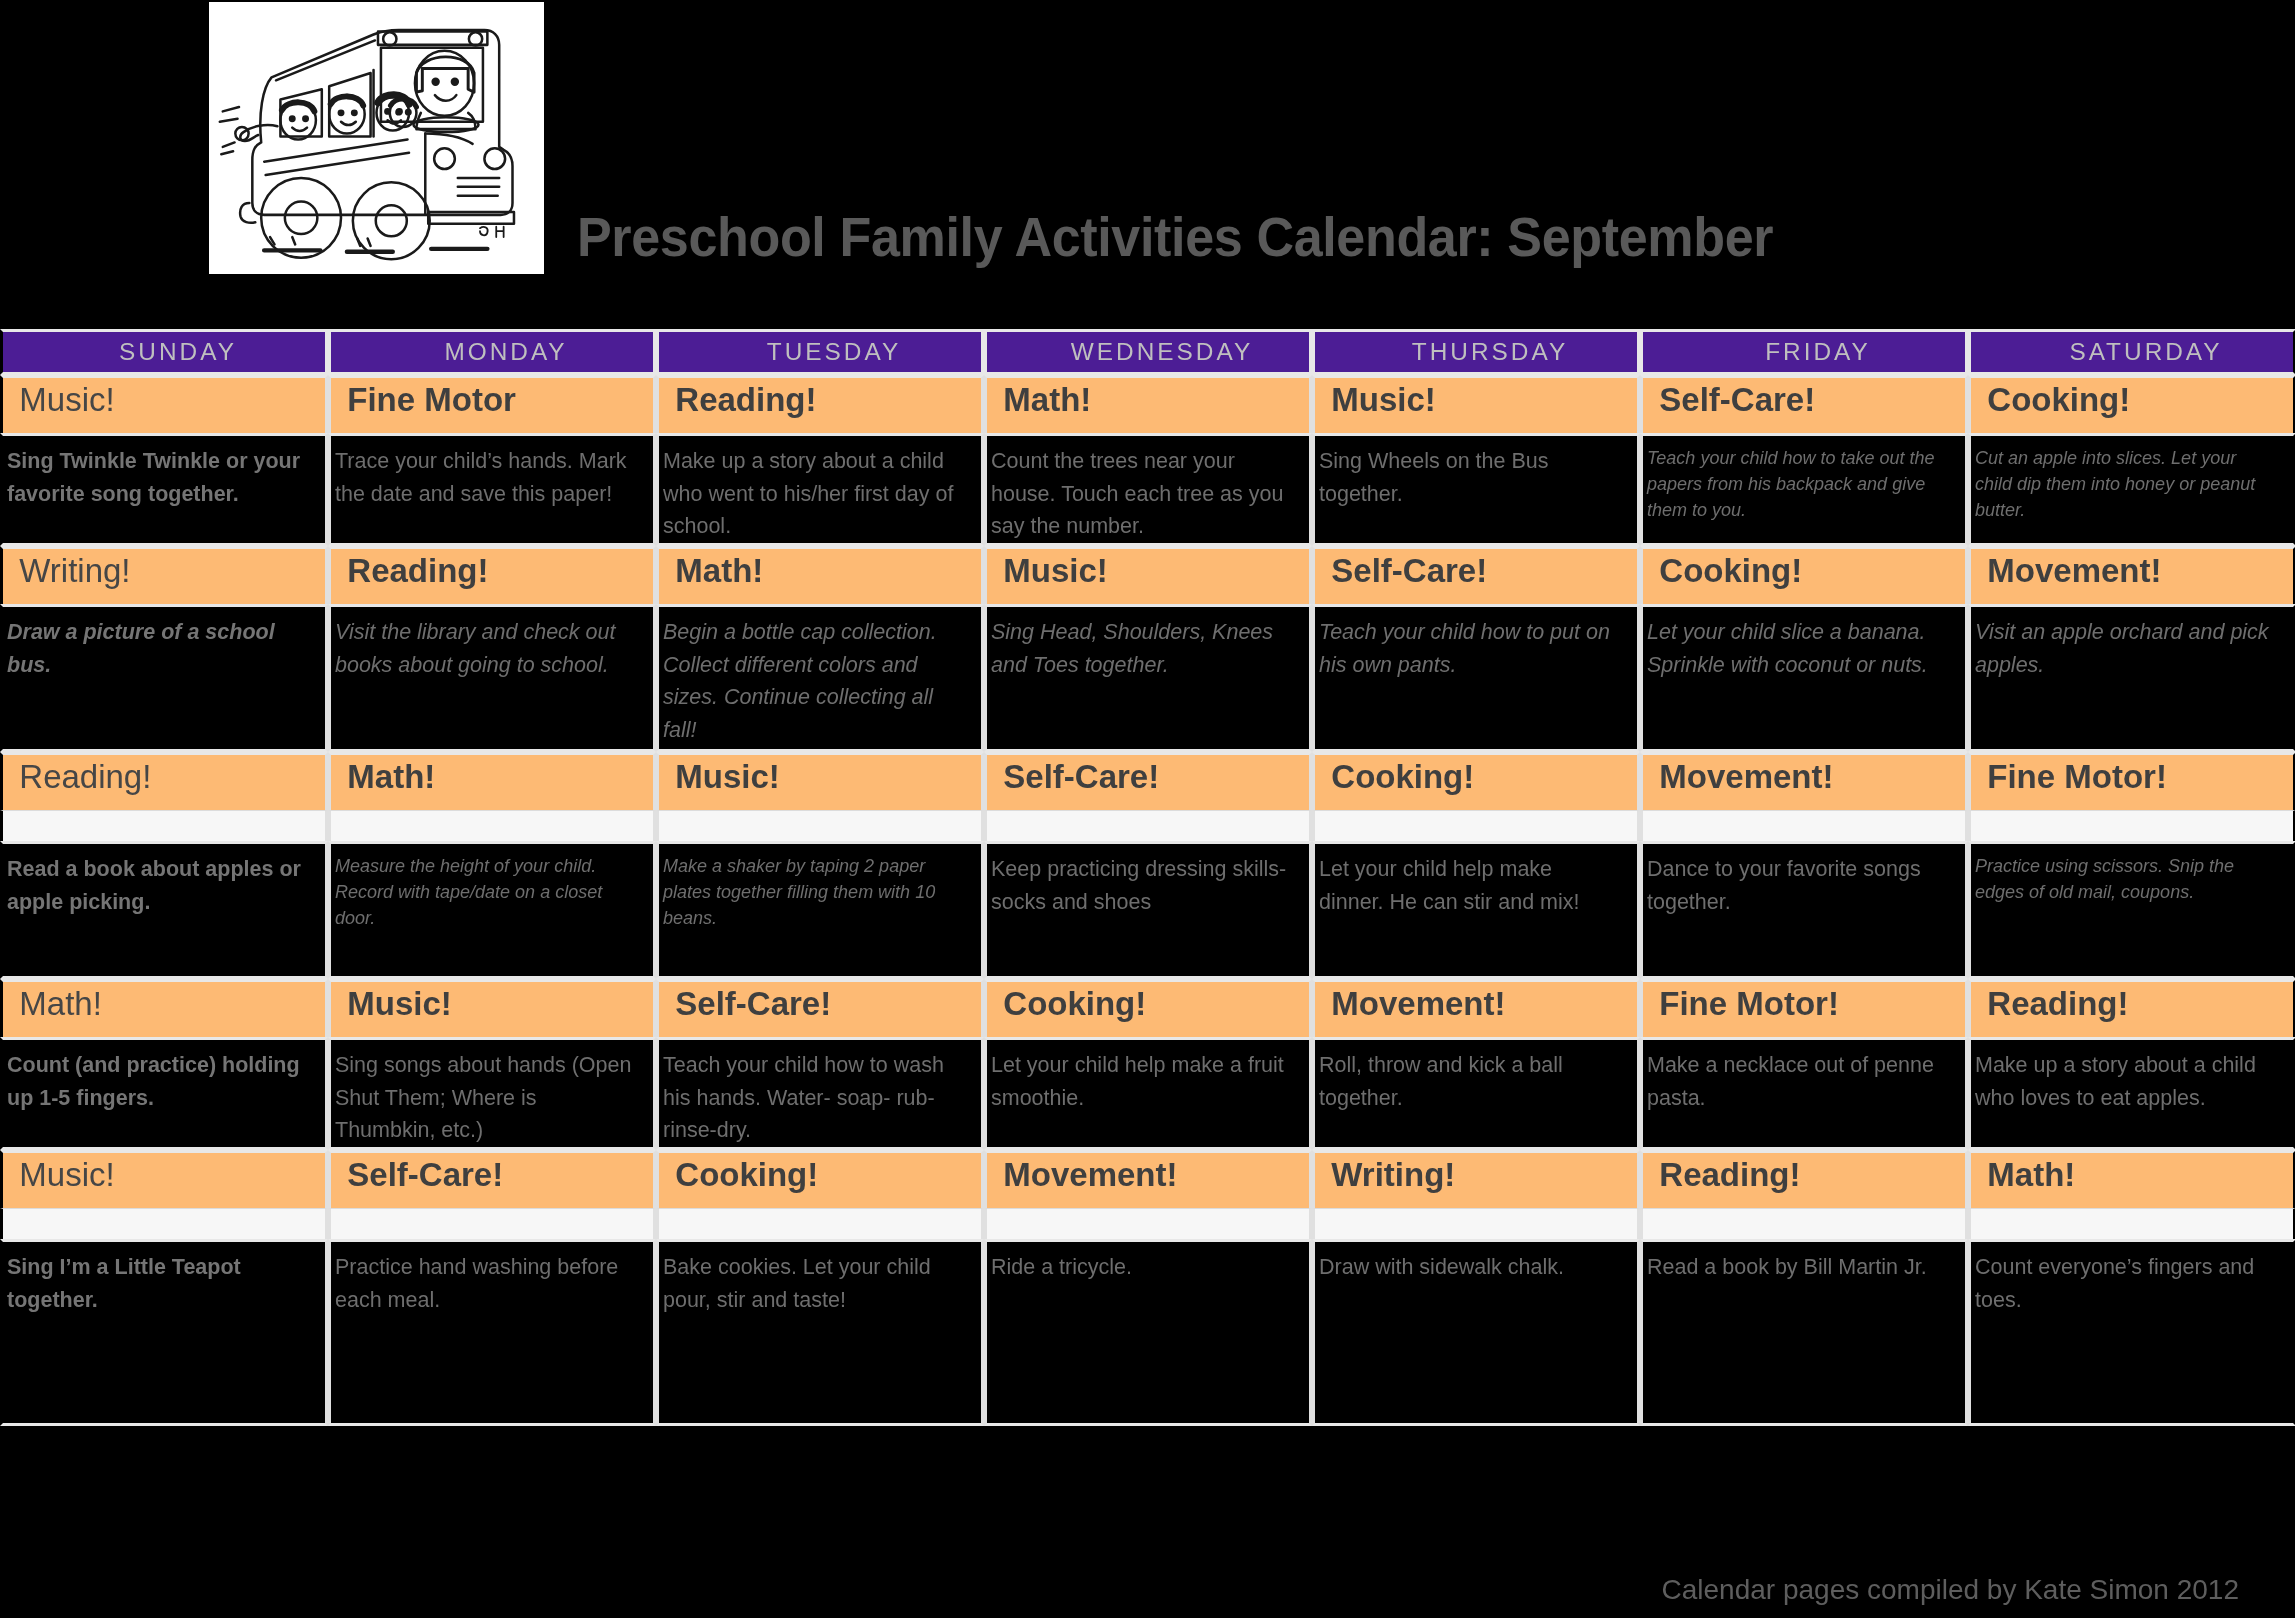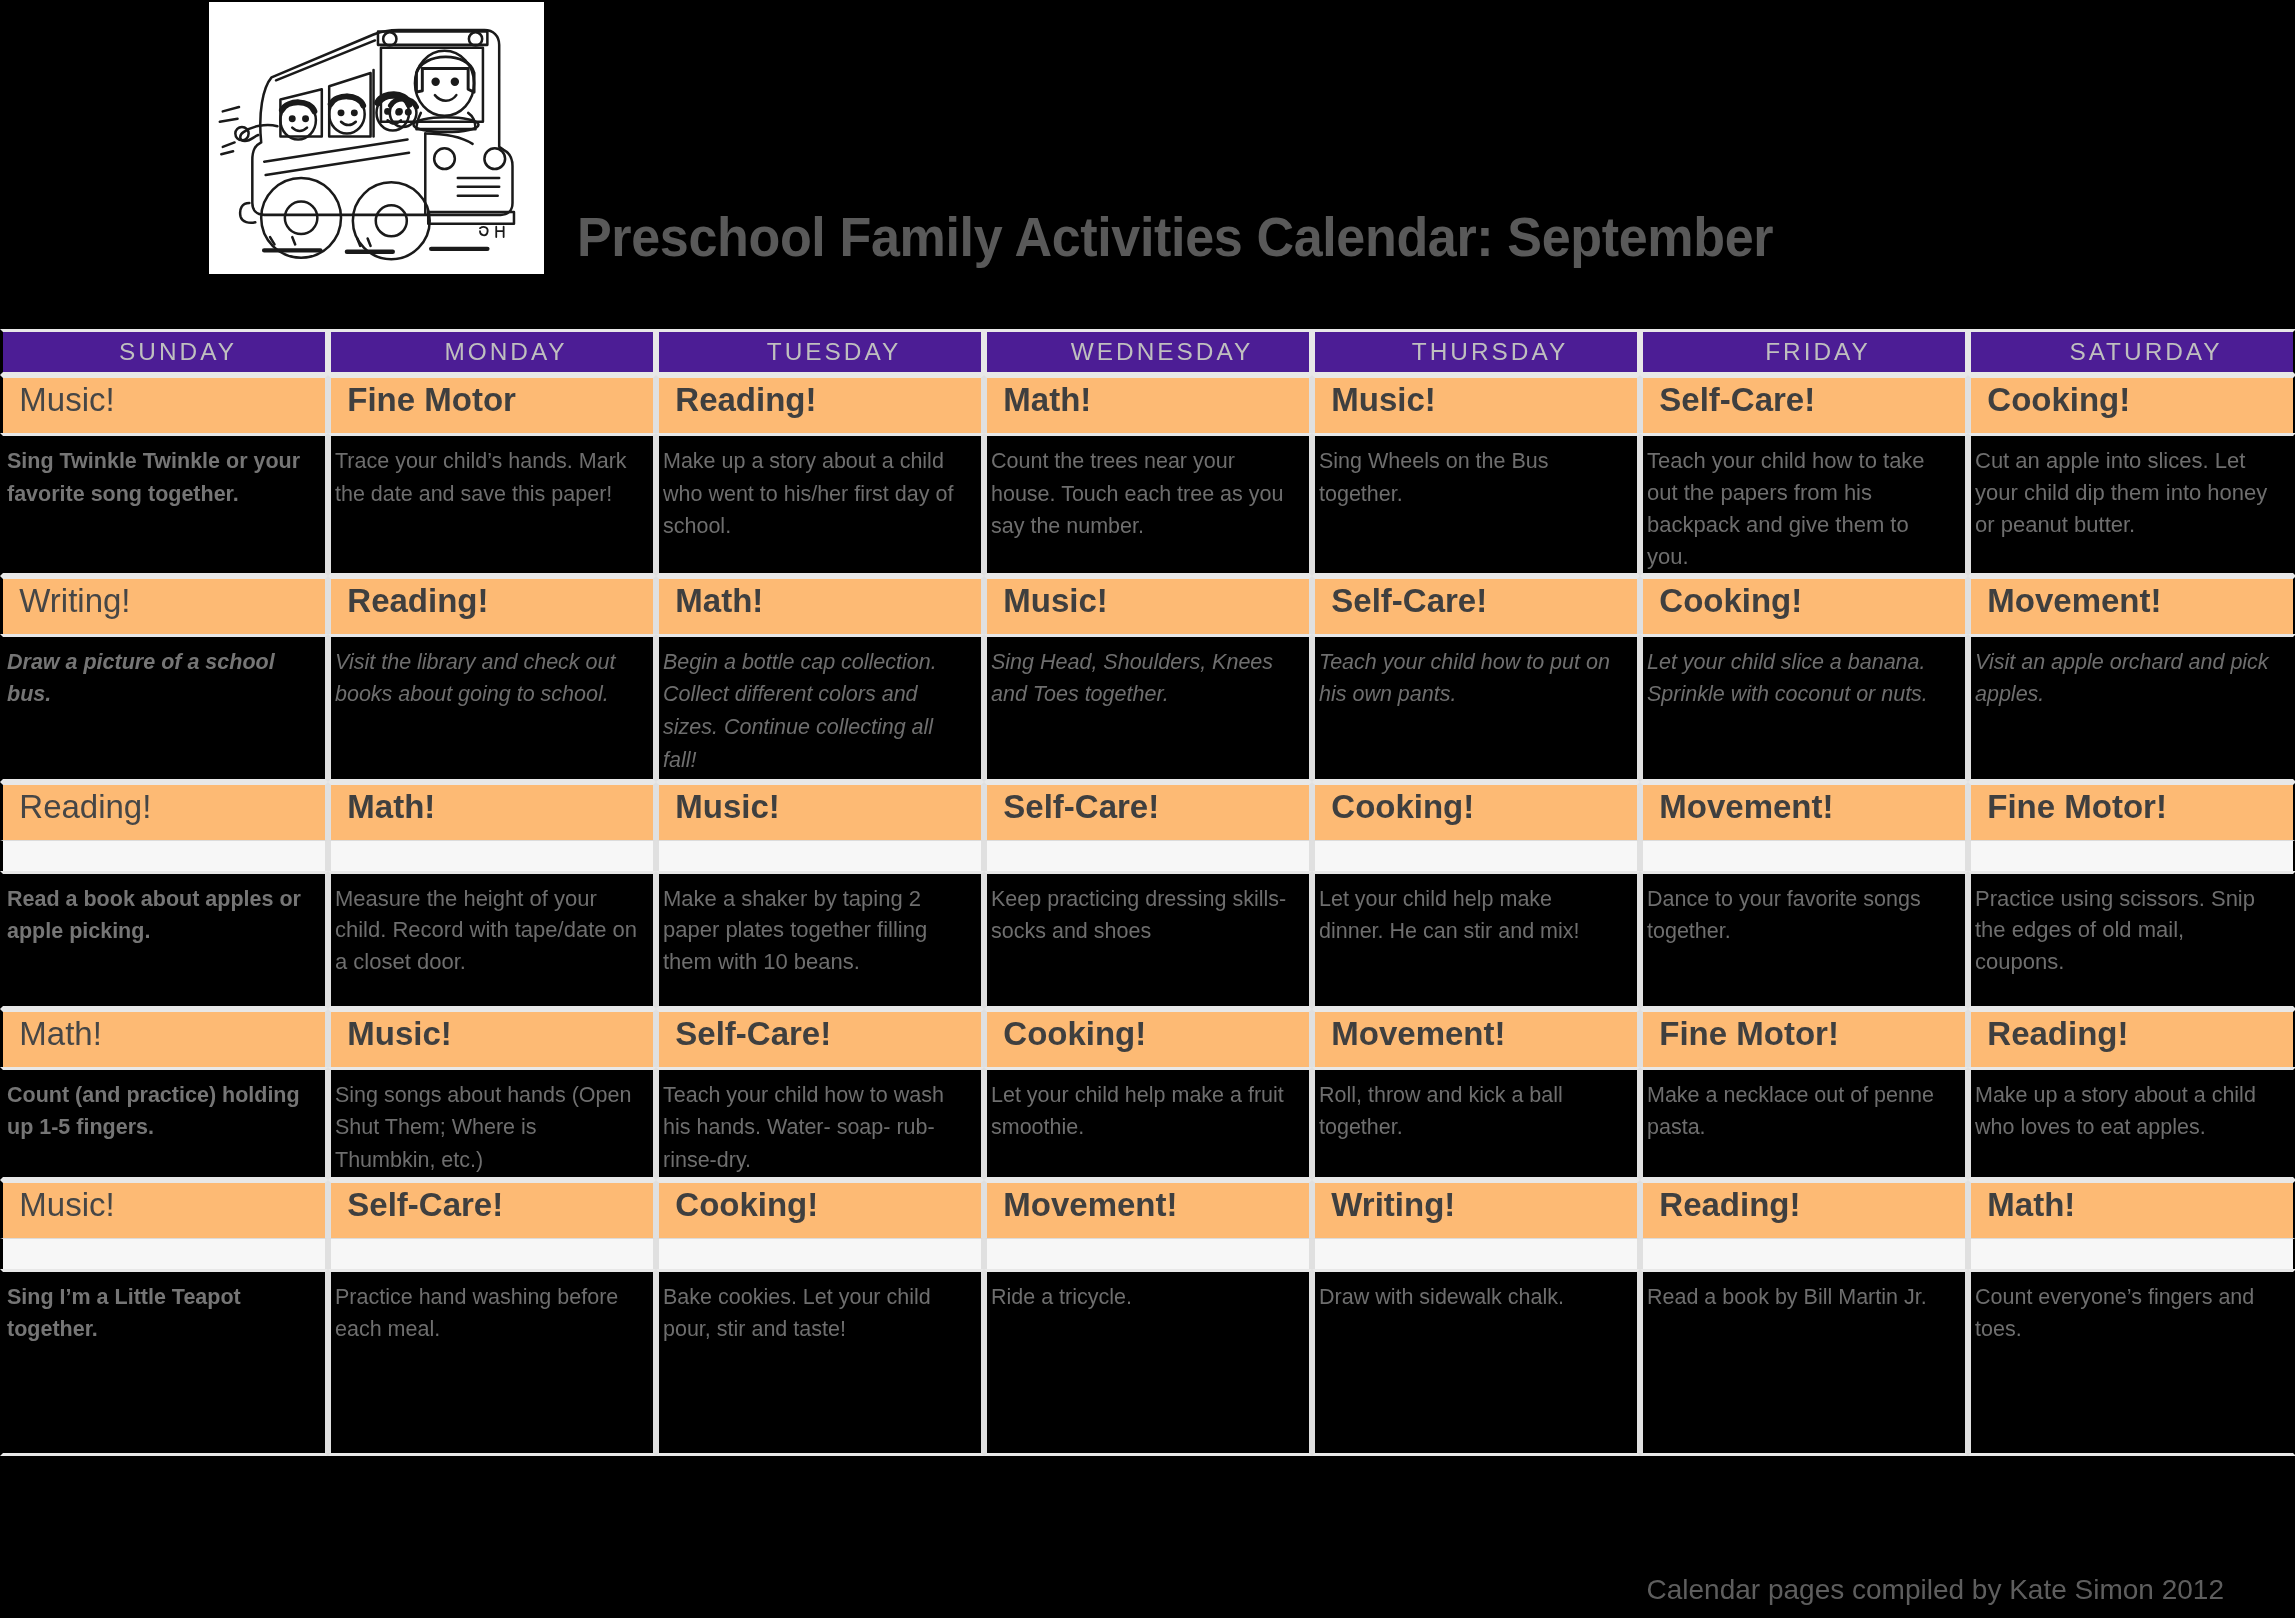--- a/index.html
+++ b/index.html
@@ -129,37 +129,37 @@
   .dcell:first-child { border-left: 3.7px solid #000; }
   .dcell:last-child  { border-right: 3.7px solid #000; }
   .dcell .d {
     font-size: 21.5px;
     line-height: 1.52;
     color: #6e6e6e;
   }
   
   .dcell.sun .d { font-weight: bold; color: #757575; }
   
-  .dcell.sm .d { font-size: 22px; line-height: 1.45; }
+  .dcell.sm .d { font-size: 18px; line-height: 1.45; font-style: italic; }
 
   
   .r1 .dcell { height: 110px; }
   .r2 .dcell { height: 148px; font-style: italic; }
   .r3 .dcell { height: 138px; }
   .r4 .dcell { height: 90px; }
   .r5 .dcell { height: 187px; }
 
   
   .footer {
     position: absolute;
     left: 0;
     bottom: 13.3px;
     width: 2295px;
     text-align: right;
-    padding-right: 71px;
+    padding-right: 56px;
     font-size: 28px;
     color: #5e5e5e;
   }
   .blackband {
     position: absolute;
     left: 0;
     bottom: 0;
     width: 2295px;
     height: 71px;
     background: #000;

